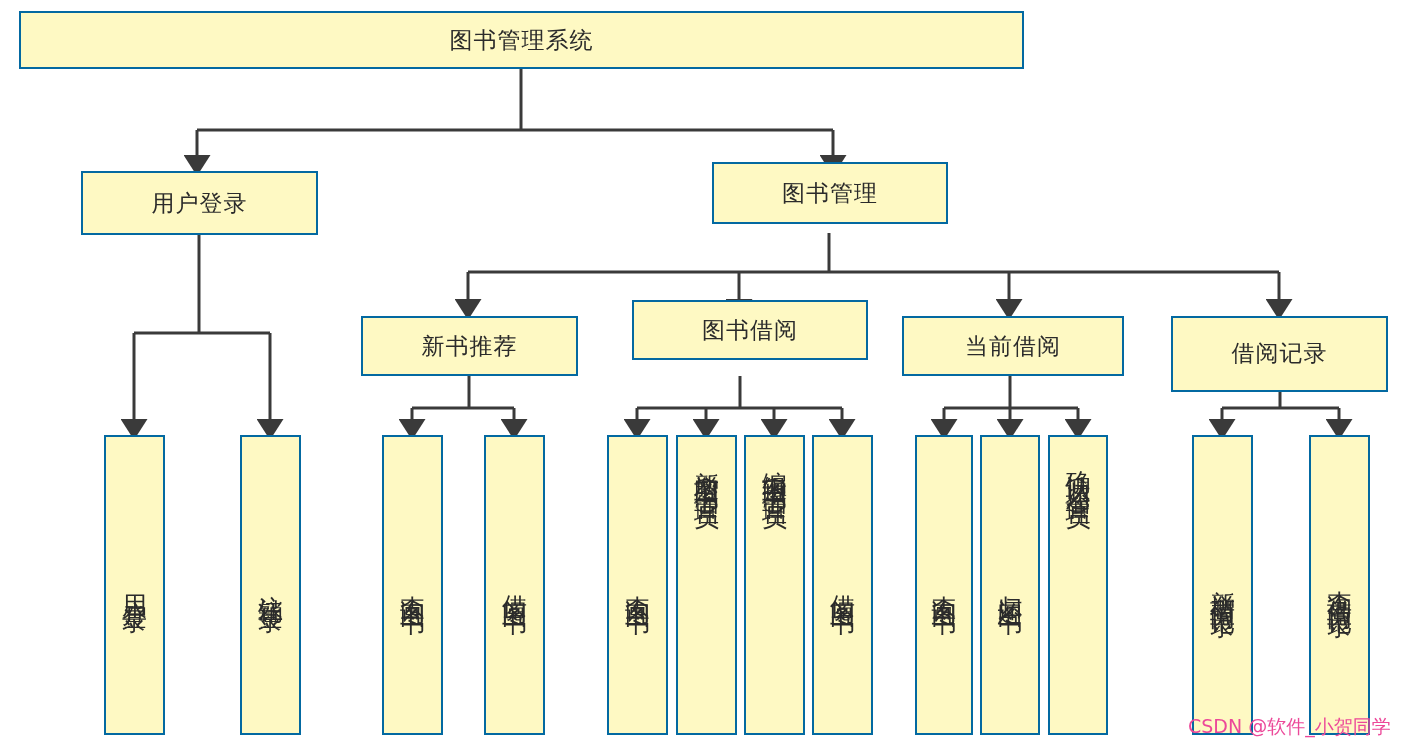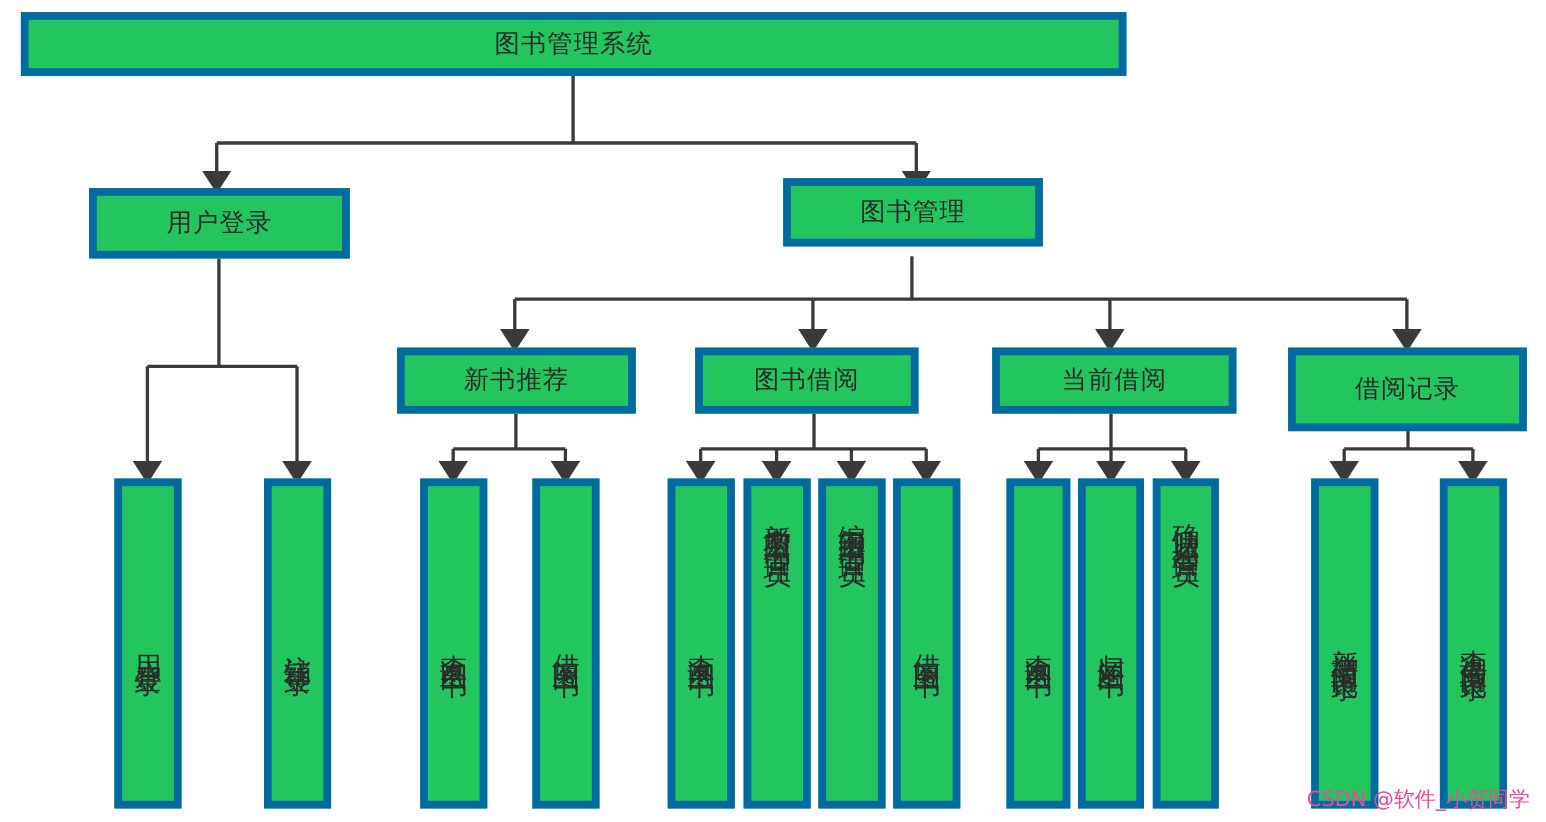--- a/index.html
+++ b/index.html
@@ -20,22 +20,22 @@
   #wires {
     position: absolute;
     left: 0; top: 0;
     width: 1405px;
     height: 747px;
     pointer-events: none;
   }
   .node {
     position: absolute;
     box-sizing: border-box;
-    background: #22c55e;
-    border: 7px solid #0369a1;
+    background: #fef9c3;
+    border: 2px solid #0369a1;
     display: flex;
     align-items: center;
     justify-content: center;
     z-index: 2;
   }
   .node .label {
     color: #2b2b2b;
     font-size: 23px;
     line-height: 1.25;
     letter-spacing: 1px;
@@ -135,21 +135,21 @@
   </div>
 
   <div class="node" style="left:712px; top:162px; width:236px; height:62px;">
     <span class="label">图书管理</span>
   </div>
 
   <div class="node" style="left:361px; top:316px; width:217px; height:60px;">
     <span class="label">新书推荐</span>
   </div>
 
-  <div class="node" style="left:632px; top:316px; width:203px; height:60px;justify-content:center;">
+  <div class="node" style="left:632px; top:300px; width:236px; height:60px;justify-content:center;">
     <span class="label">图书借阅</span>
   </div>
 
   <div class="node" style="left:902px; top:316px; width:222px; height:60px;">
     <span class="label">当前借阅</span>
   </div>
 
   <div class="node" style="left:1171px; top:316px; width:217px; height:76px;font-family:Liberation Serif, serif;">
     <span class="label">借阅记录</span>
   </div>

